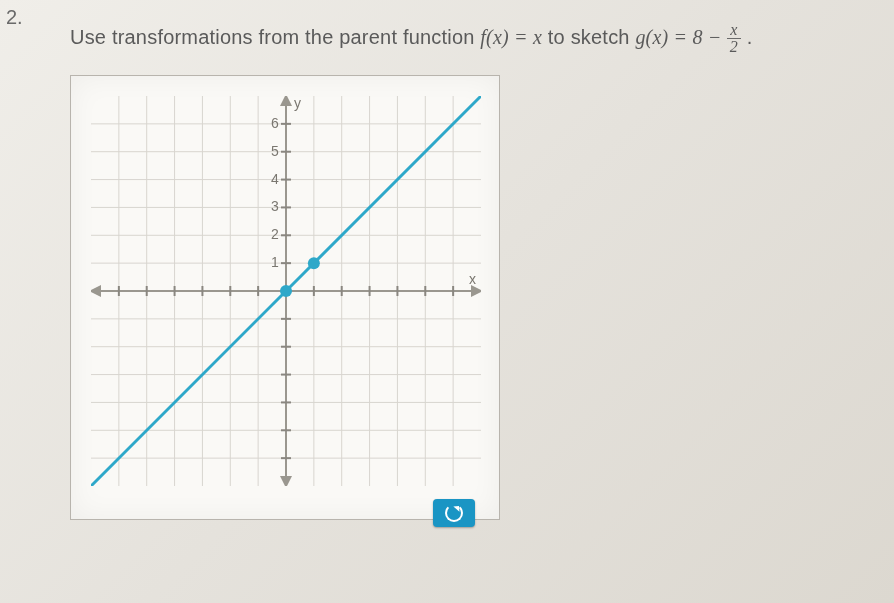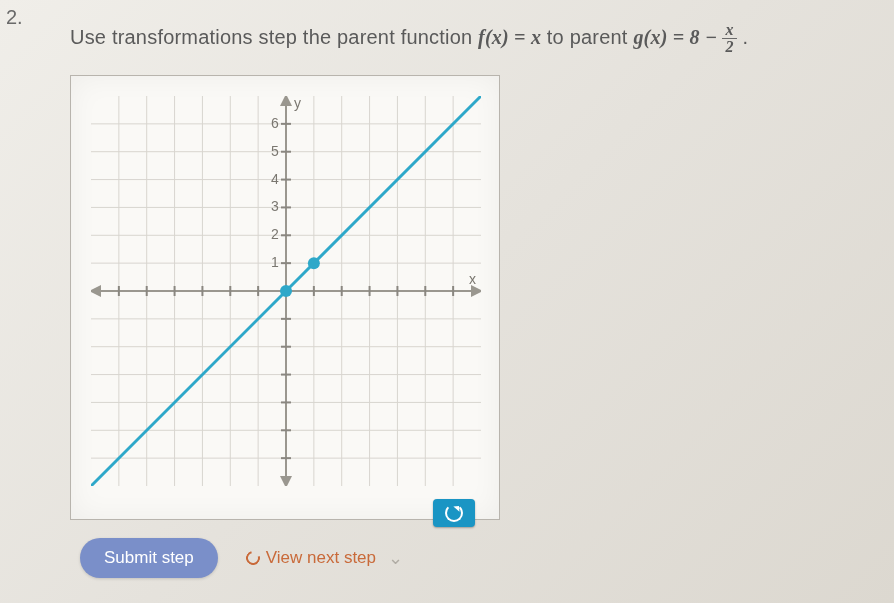--- a/index.html
+++ b/index.html
@@ -29,21 +29,21 @@
       font-weight: 500;
     }
     .question {
       margin-top: 12px;
       margin-left: 40px;
       font-size: 20px;
       color: #5a5a5a;
       font-weight: 500;
       letter-spacing: 0.2px;
     }
-    .math { font-family: "Times New Roman", serif; font-style: italic; font-weight: bold; }
+    .math { font-family: "Times New Roman", serif; font-style: italic; }
     .frac { display: inline-block; vertical-align: middle; text-align: center; font-size: 16px; line-height: 1; }
     .frac .num { display: block; border-bottom: 1.5px solid #6a6a6a; padding: 0 3px; }
     .frac .den { display: block; padding: 0 3px; }
     .graph-frame {
       margin-top: 20px;
       margin-left: 40px;
       width: 430px;
       height: 445px;
       background: #faf9f6;
       border: 1.5px solid #b8b4ad;
@@ -135,23 +135,23 @@
       margin-left: 6px;
     }
   </style>
 </head>
 <body>
 
 <div class="page">
   <div class="problem-number">2.</div>
 
   <div class="question">
-    <span>Use transformations step the parent function </span>
+    <span>Use transformations from the parent function </span>
     <span class="math">f(x) = x</span>
-    <span> to parent </span>
+    <span> to sketch </span>
     <span class="math">g(x) = 8 − </span><span class="frac math"><span class="num">x</span><span class="den">2</span></span><span> .</span>
   </div>
 
   <div class="graph-frame">
     <svg class="graph-area" viewBox="0 0 390 390">
       <g class="grid">
 
         <line class="minor" x1="27.86" y1="0" x2="27.86" y2="390"></line>
         <line class="minor" x1="55.71" y1="0" x2="55.71" y2="390"></line>
         <line class="minor" x1="83.57" y1="0" x2="83.57" y2="390"></line>
@@ -230,21 +230,13 @@
 
       <circle class="plotdot" cx="195" cy="195" r="6"></circle>
       <circle class="plotdot" cx="222.86" cy="167.14" r="6"></circle>
     </svg>
 
     <div class="reset-btn">
       <span class="reset-inner"></span>
     </div>
   </div>
 
-  <div class="actions">
-    <button class="submit-btn">Submit step</button>
-    <div class="view-next">
-      <span class="arrow-icon"></span>
-      <span>View next step</span>
-      <span class="chevron">⌄</span>
-    </div>
-  </div>
 </div>
 
 </body></html>

